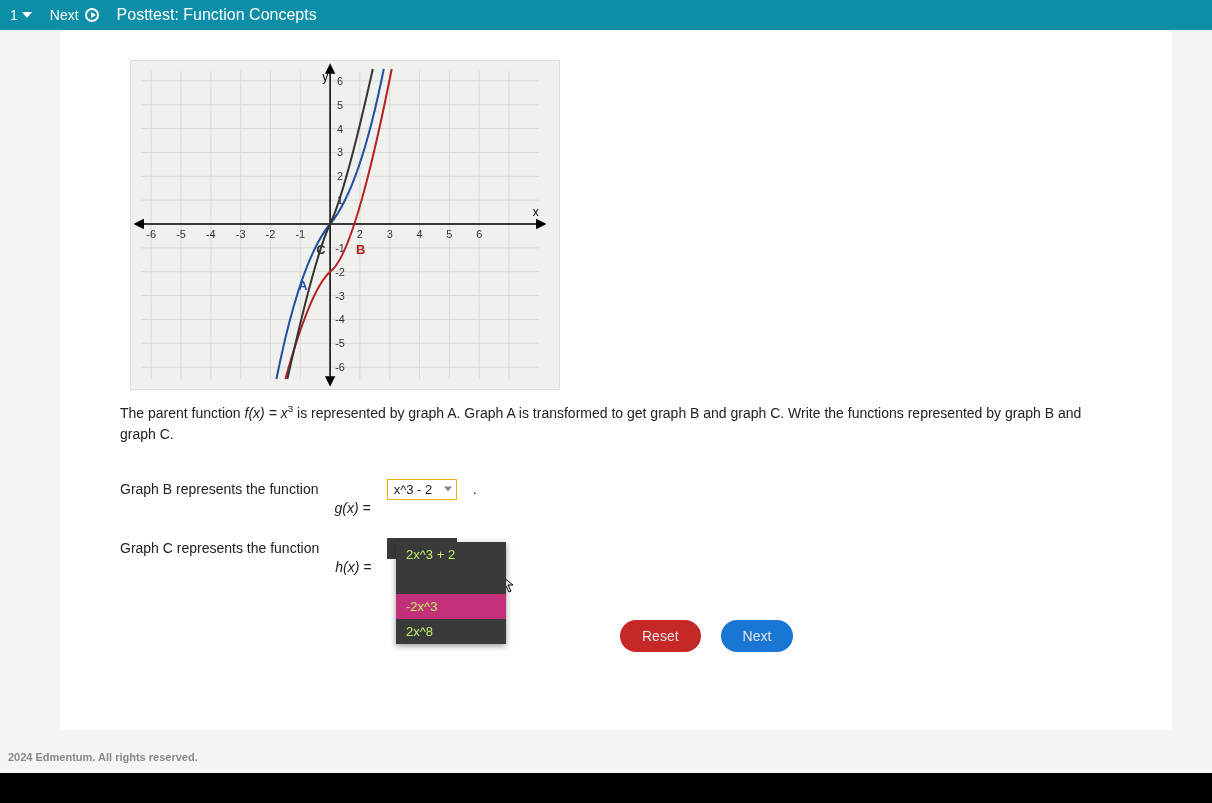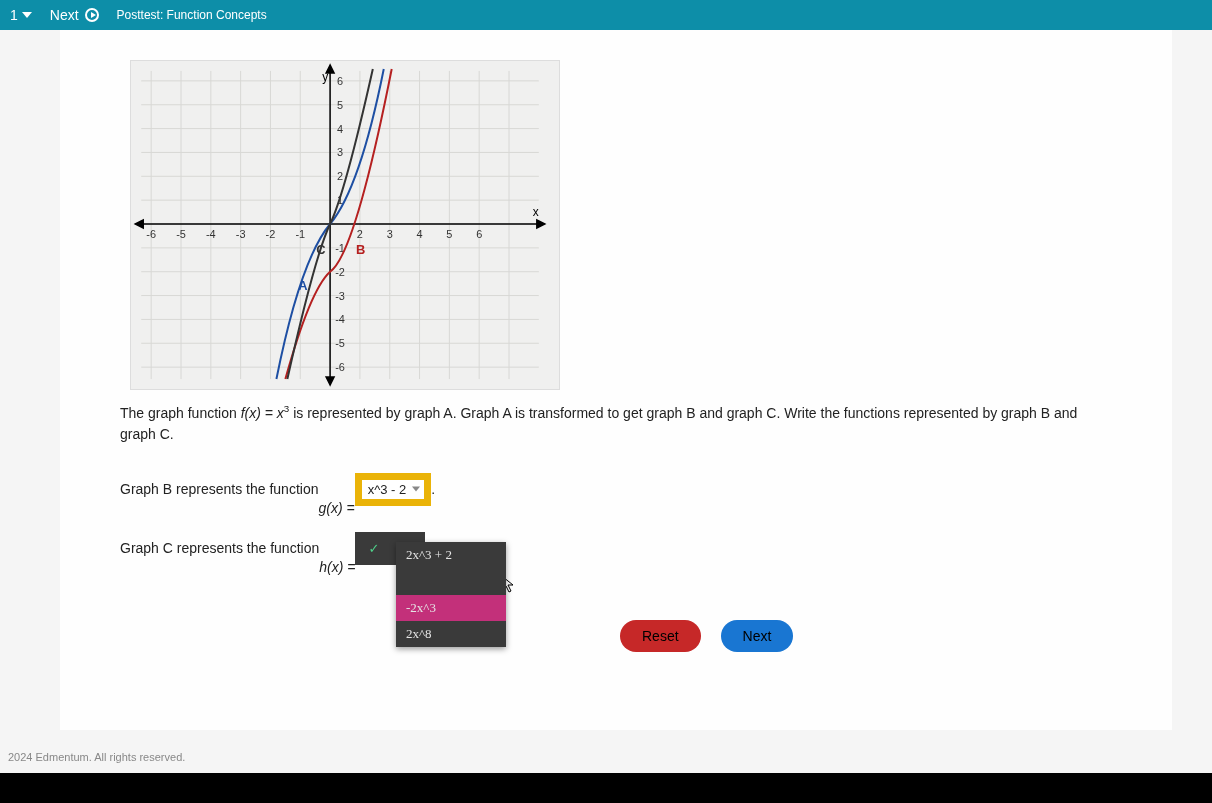--- a/index.html
+++ b/index.html
@@ -1,42 +1,42 @@
 <!DOCTYPE html>
 <html><head>
 <meta charset="utf-8">
 <style>
   * { box-sizing: border-box; margin: 0; padding: 0; }
   body { font-family: Arial, Helvetica, sans-serif; background: #f5f5f5; width: 1212px; height: 803px; overflow: hidden; }
   .topbar { background: #0d8ea8; color: #fff; height: 30px; display: flex; align-items: center; padding: 0 10px; gap: 18px; font-size: 14px; }
   .topbar .pagesel { display: flex; align-items: center; gap: 4px; }
   .topbar .next-top { display: flex; align-items: center; gap: 6px; }
-  .topbar .title { font-size: 12px; font-weight: 500; }
+  .topbar .title { font-size: 16px; font-weight: 500; }
   .chev { width: 0; height: 0; border-left: 5px solid transparent; border-right: 5px solid transparent; border-top: 6px solid #fff; }
   .circ-arrow { width: 14px; height: 14px; border: 2px solid #fff; border-radius: 50%; display:flex; align-items:center; justify-content:center; position:relative; }
   .circ-arrow::after { content:""; position:absolute; width:0; height:0; border-top:3px solid transparent; border-bottom:3px solid transparent; border-left:5px solid #fff; left:4px; }
   .page { background: #fefefe; margin: 0 40px 0 60px; padding: 30px 60px 20px 60px; min-height: 700px; position:relative; }
   .instr { font-size: 14px; color: #222; margin-bottom: 10px; }
   .graph { width: 430px; height: 330px; background: #f0f0ef; position: relative; border:1px solid #ddd; margin-left: 10px; }
   .graph svg { width:100%; height:100%; }
   .qtext { font-size: 14px; color: #222; margin-top: 12px; line-height: 1.5; max-width: 1020px; }
   .answers { margin-top: 18px; font-size: 14px; color:#222; }
-  .answers .row { margin-bottom: 6px; display:flex; align-items:center; gap:0;}
-  .sel { border: 7px solid #eab308; background:#fff; font-size:13px; padding: 2px 18px 2px 6px; position:relative; min-width:70px; display:inline-block; }
+  .answers .row { margin-bottom: 6px; display:flex; align-items:center; gap:16px;}
+  .sel { border: 1px solid #eab308; background:#fff; font-size:13px; padding: 2px 18px 2px 6px; position:relative; min-width:70px; display:inline-block; }
   .sel .caret { position:absolute; right:4px; top:50%; transform:translateY(-50%); width:0; height:0; border-left:4px solid transparent; border-right:4px solid transparent; border-top:5px solid #888;}
-  .dropdown { position:absolute; background:#3a3a3a; color:#e5e5e5; width:110px; font-size:13px; box-shadow:0 2px 6px rgba(0,0,0,.4); z-index:10;font-family:Liberation Serif, serif;}
+  .dropdown { position:absolute; background:#3a3a3a; color:#bef264; width:110px; font-size:13px; box-shadow:0 2px 6px rgba(0,0,0,.4); z-index:10;}
   .dropdown .opt { padding:5px 10px; cursor:pointer;}
   .dropdown .opt.highlight { background:#c3307a;margin-top:27px; }
   .btns { position:absolute; display:flex; gap:20px; }
-  .btn { border:none; color:#000000; font-size:14px; padding:8px 22px; border-radius:20px; cursor:pointer; font-weight:500;}
+  .btn { border:none; color:#e5e5e5; font-size:14px; padding:8px 22px; border-radius:20px; cursor:pointer; font-weight:500;}
   .btn.reset { background:#c62828;}
   .btn.next { background:#1976d2;}
   .cursor { position:absolute; width:14px; height:18px; }
   .cursor svg { width:100%; height:100%;}
-  .footer { position:absolute; bottom:6px; left:8px; font-size:11px; color:#888;}
+  .footer { position:absolute; bottom:6px; left:8px; font-size:11px; color:#888;font-weight:bold;}
   .bottom-bar { position:absolute; bottom:0; left:0; right:0; height:30px; background:#000;}
   sup { font-size:.7em;}
   .it { font-style: italic; margin-top: 37px; }
 </style>
 </head>
 <body>
 
 <div class="topbar">
   <div class="pagesel">
     <span>1</span>
@@ -123,21 +123,21 @@
       <path d="M 146 320 Q 170 200 200 164 Q 230 128 254 8" stroke="#1e4fa3" stroke-width="2" fill="none"></path>
       <path d="M 155 320 Q 180 230 200 212 Q 225 195 262 8" stroke="#b52020" stroke-width="2" fill="none"></path>
       <path d="M 157 320 Q 185 195 200 164 Q 215 133 243 8" stroke="#333" stroke-width="2" fill="none"></path>
       <text x="168" y="230" font-size="13" fill="#1e4fa3" font-weight="bold">A</text>
       <text x="226" y="194" font-size="13" fill="#b52020" font-weight="bold">B</text>
       <text x="186" y="194" font-size="13" fill="#333" font-weight="bold">C</text>
     </svg>
   </div>
 
   <div class="qtext">
-    <span>The graph function </span><span class="it">f(x) = x</span><sup>3</sup><span> is represented by graph A. Graph A is transformed to get graph B and graph C. Write the functions represented by graph B and graph C.</span>
+    <span>The parent function </span><span class="it">f(x) = x</span><sup>3</sup><span> is represented by graph A. Graph A is transformed to get graph B and graph C. Write the functions represented by graph B and graph C.</span>
   </div>
 
   <div class="answers">
     <div class="row">
       <span>Graph B represents the function </span>
       <span class="it">g(x) =</span>
       <span class="sel">
         <span>x^3 - 2</span>
         <span class="caret"></span>
       </span>.

